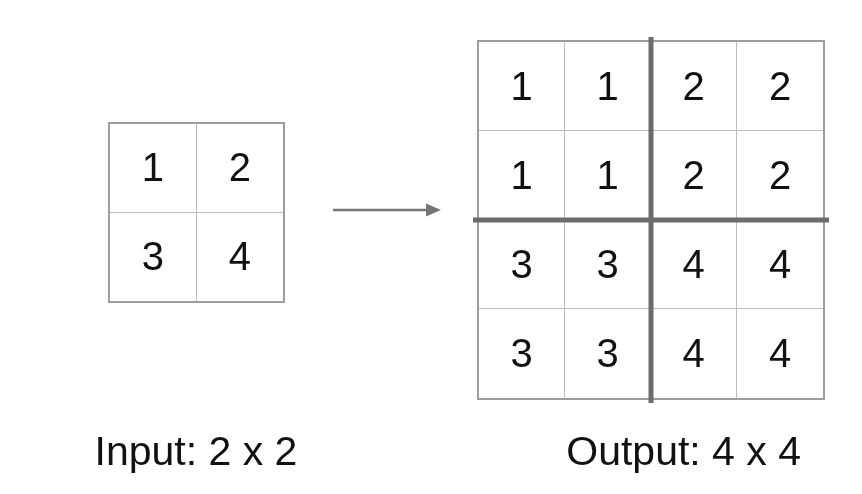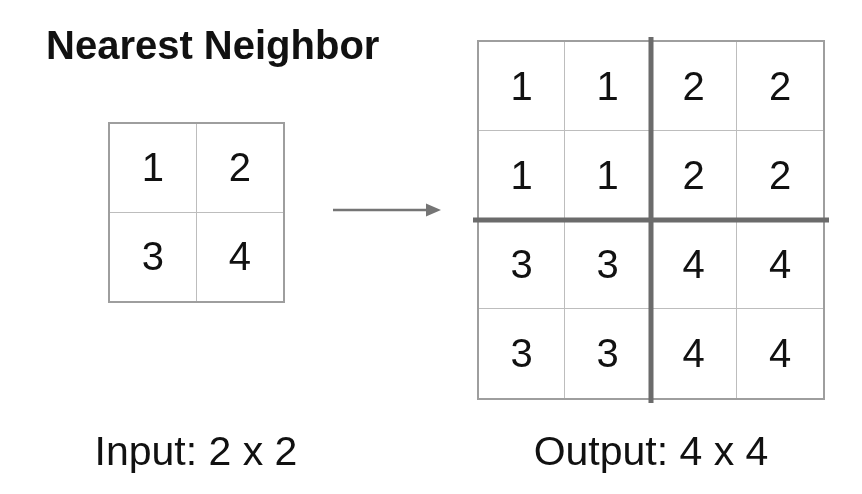--- a/index.html
+++ b/index.html
@@ -84,28 +84,27 @@
   .caption {
     position: absolute;
     top: 428px;
     width: 300px;
     text-align: center;
     font-size: 41px;
     line-height: 1.15;
     white-space: nowrap;
   }
   .caption-input  { left: 46px; }
-  .caption-output { left: 501px; }
+  .caption-output { left: 501px; text-align: right; }
 </style>
 </head>
 <body>
 
 <div class="canvas">
 
-  <div class="title">Nearest Neighbor</div>
 
   <div class="grid-wrap in-wrap">
     <div class="grid in-grid">
       <div class="cell">1</div>
       <div class="cell">2</div>
       <div class="cell">3</div>
       <div class="cell">4</div>
     </div>
   </div>
 

